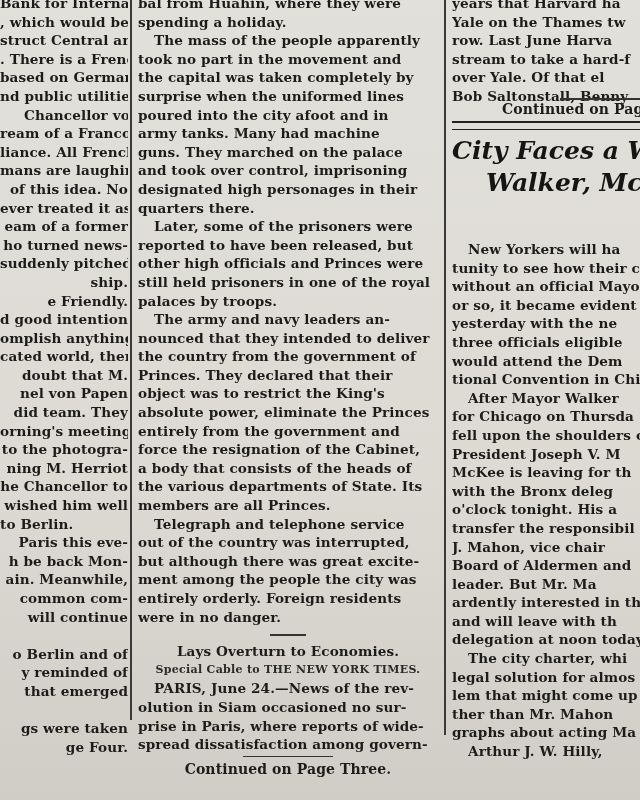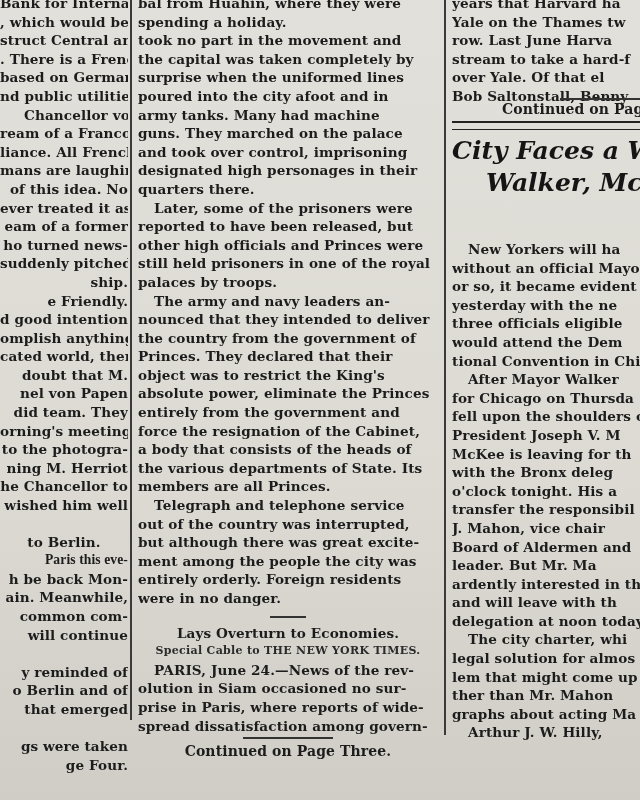--- a/index.html
+++ b/index.html
@@ -75,39 +75,40 @@
       <div class="line" style="text-align: right;">omplish anything</div>
       <div class="line" style="text-align: right;">cated world, then</div>
       <div class="line" style="text-align: right;"> doubt that M.</div>
       <div class="line" style="text-align: right;">nel  von  Papen</div>
       <div class="line" style="text-align: right;">did team.  They</div>
       <div class="line" style="text-align: right;">orning's meeting</div>
       <div class="line" style="text-align: right;"> to the photogra-</div>
       <div class="line" style="text-align: right;">ning M. Herriot</div>
       <div class="line" style="text-align: right;">he Chancellor to</div>
       <div class="line" style="text-align: right;">wished him well</div>
-      <div class="line" style="text-align: center; margin-top: 18px;"> to Berlin.</div>
-      <div class="line" style="text-align: right; font-family: Liberation Serif, serif;"> Paris this eve-</div>
+      <div class="line" style="text-align: left;"> to Berlin.</div>
+      <div class="line" style="text-align: right;"> Paris this eve-</div>
       <div class="line" style="text-align: right;">h be back Mon-</div>
       <div class="line" style="text-align: right;">ain. Meanwhile,</div>
       <div class="line" style="text-align: right;"> common com-</div>
       <div class="line" style="text-align: right;"> will continue</div>
       <div class="line" style="text-align: right;">&nbsp;</div>
+      <div class="line" style="text-align: right;">o Berlin and of</div>
       <div class="line" style="text-align: right;">y  reminded  of</div>
-      <div class="line" style="text-align: right;">o Berlin and of</div>
       <div class="line indent" style="text-align: right;">that  emerged</div>
       <div class="line" style="text-align: right;">&nbsp;</div>
       <div class="line" style="text-align: right;">gs were taken</div>
       <div class="line" style="text-align: right;">ge Four.</div>
     </div>
 
   <div class="col col2" style="top:-6px;">
     <div id="col2-lines">
         <div class="line">bal from Huahin, where they were</div>
         <div class="line">spending a holiday.</div>
+        <div class="line indent">The mass of the people apparently</div>
         <div class="line">took no part in the movement and</div>
         <div class="line">the capital was taken completely by</div>
         <div class="line">surprise when the uniformed lines</div>
         <div class="line">poured into the city afoot and in</div>
         <div class="line">army tanks.  Many had machine</div>
         <div class="line">guns.  They marched on the palace</div>
         <div class="line">and took over control, imprisoning</div>
         <div class="line">designated high personages in their</div>
         <div class="line">quarters there.</div>
         <div class="line indent">Later, some of the prisoners were</div>
@@ -158,20 +159,21 @@
   <div class="col col3 cont" style="top:100px; padding-left:50px; width:138px;">Continued on Pag</div>
   <div class="double-rule" style="top:121px;"></div>
 
   <div class="headline">
     <div>City Faces a W</div>
     <div class="l2">Walker, McK</div>
   </div>
 
   <div class="col col3" id="col3-body" style="top:240px;">
       <div class="line indent">New Yorkers will ha</div>
+      <div class="line">tunity to see how their c</div>
       <div class="line">without an official Mayo</div>
       <div class="line">or so, it became evident</div>
       <div class="line">yesterday with the ne</div>
       <div class="line">three officials eligible</div>
       <div class="line">would attend the Dem</div>
       <div class="line">tional Convention in Chi</div>
       <div class="line indent">After Mayor Walker</div>
       <div class="line">for Chicago on Thursda</div>
       <div class="line">fell upon the shoulders o</div>
       <div class="line">President Joseph V. M</div>

